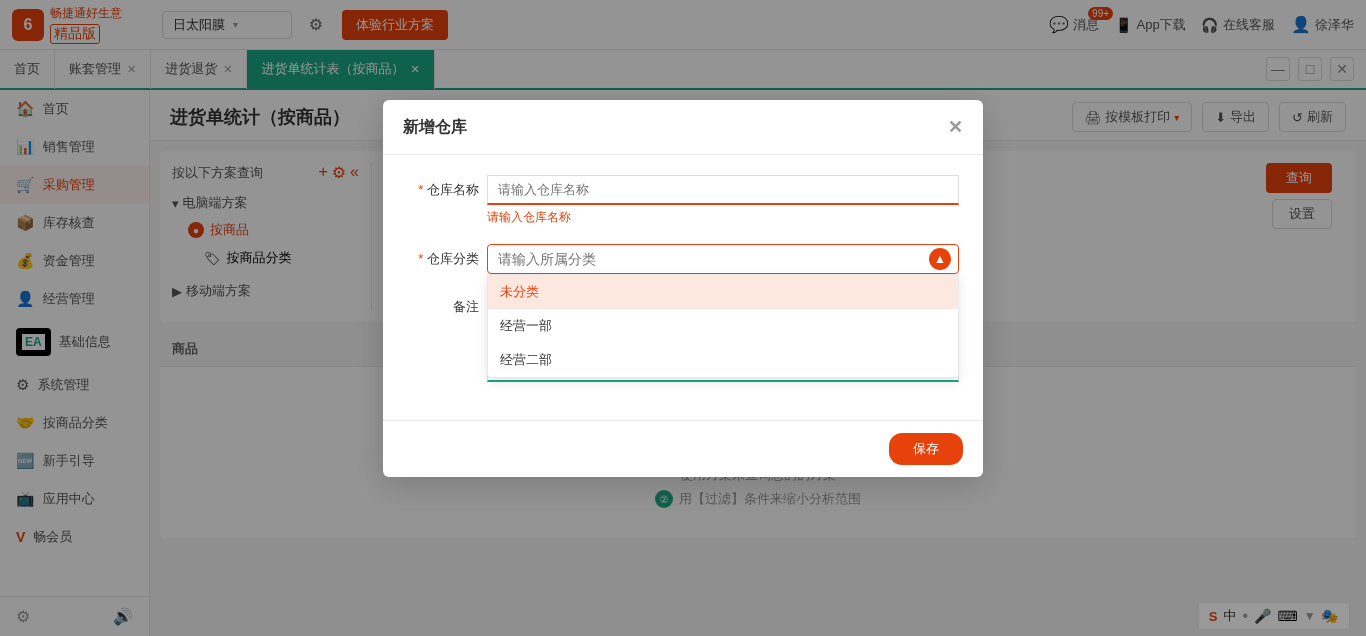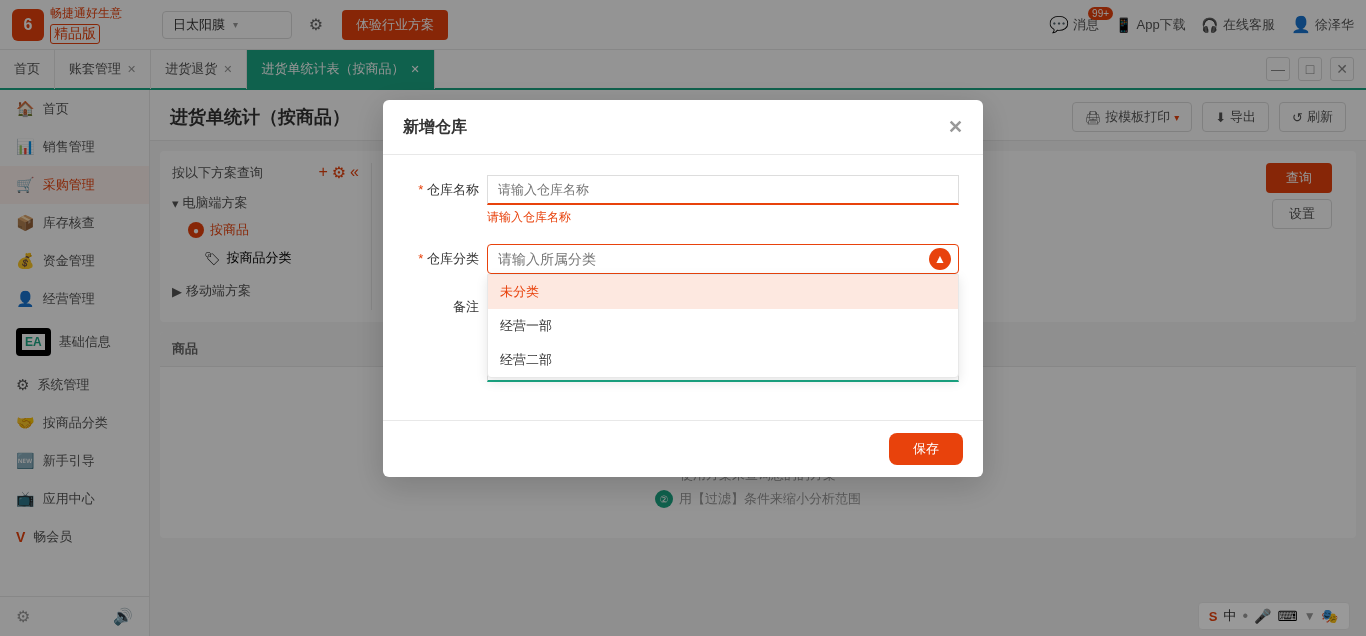--- a/index.html
+++ b/index.html
@@ -308,21 +308,21 @@
     }
     .dropdown-item.selected { background: #fde8e0; color: #e8420c; }
 
     .modal-footer {
       display: flex; justify-content: flex-end;
       padding: 12px 20px;
       border-top: 1px solid #e8e8e8;
       gap: 10px;
     }
     .btn-save {
-      background: #e8420c; color: #fff; border: none; border-radius: 8px;
+      background: #e8420c; color: #fff; border: none; border-radius: 13px;
       padding: 7px 24px; cursor: pointer; font-size: 13px;
     }
 
     
     .bg-content {
       filter: brightness(0.97);
     }
 
     .sidebar-bottom {
       margin-top: auto;

